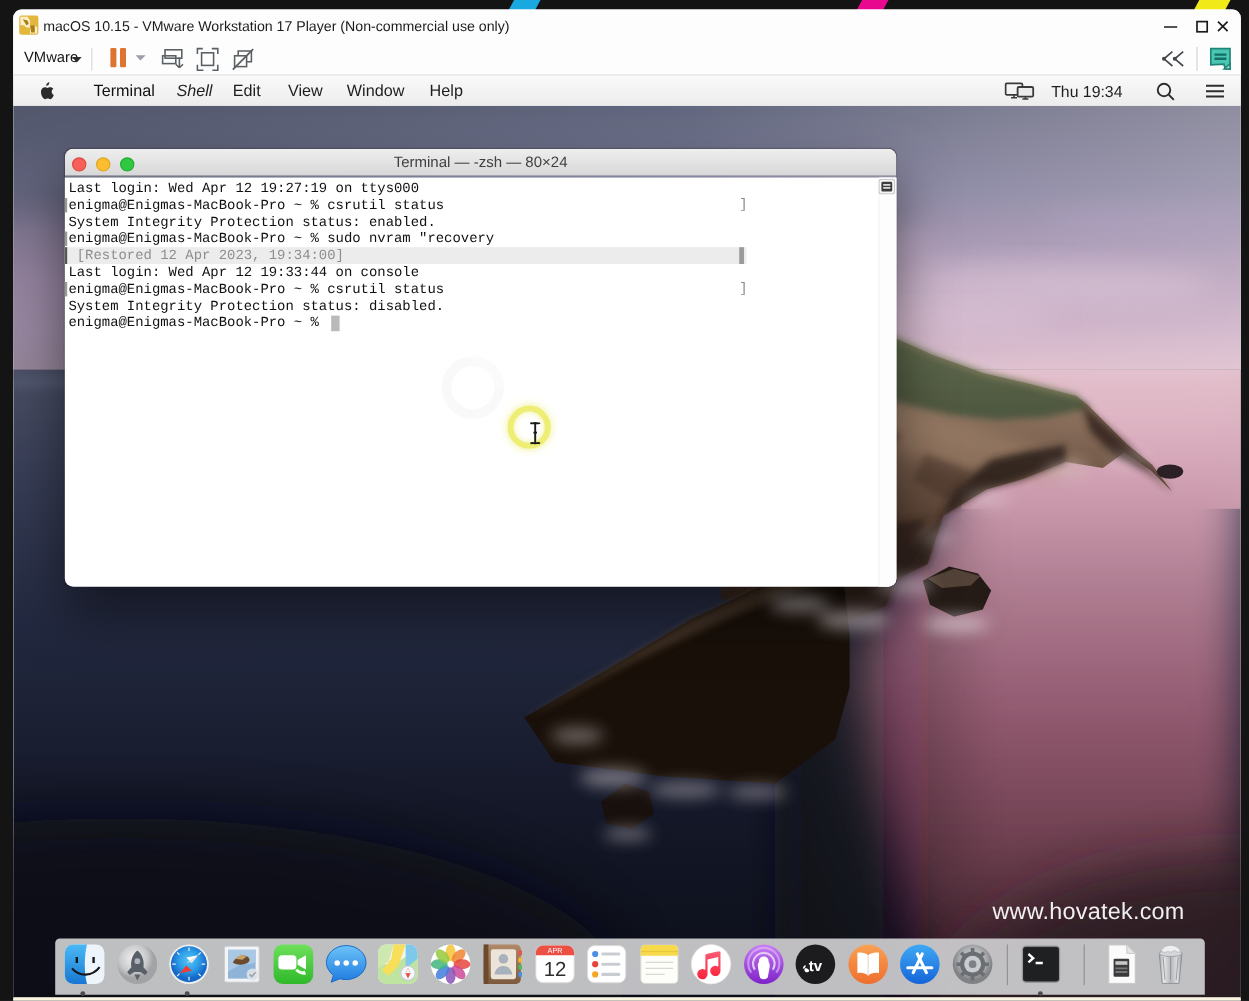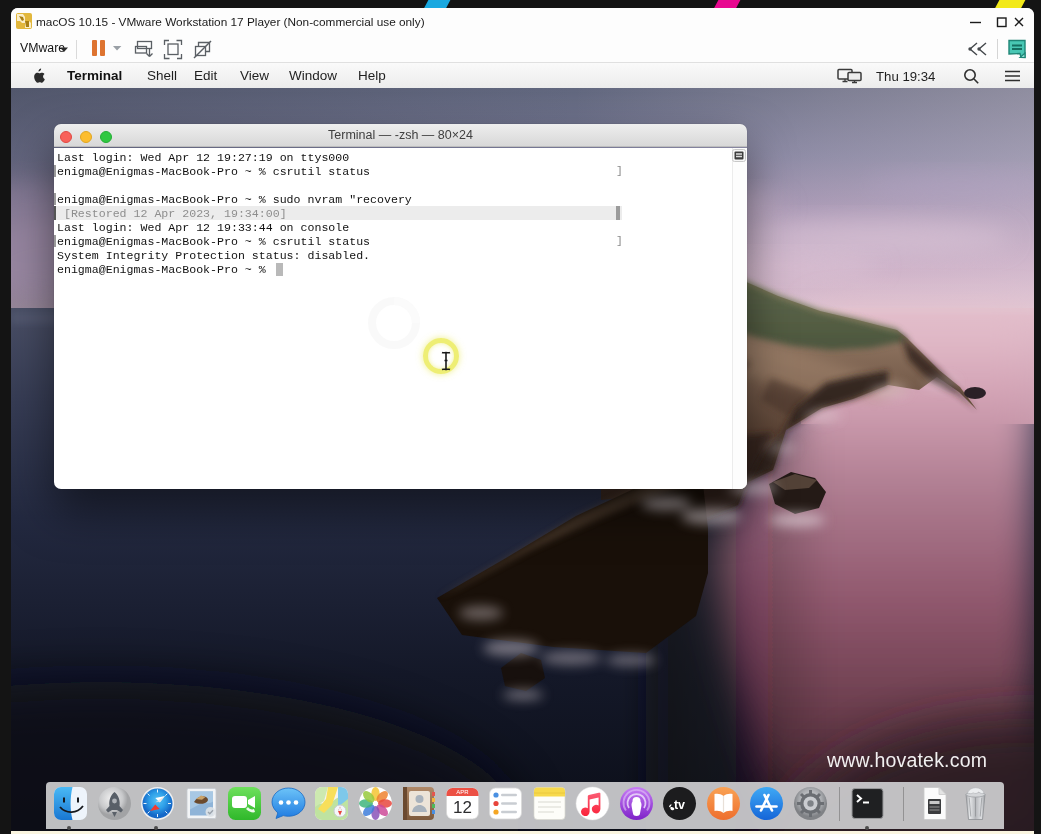--- a/index.html
+++ b/index.html
@@ -90,22 +90,22 @@
           <path d="M2 1.5h16v17l-4-0.2-1-3.8-11 .5z" fill="#49c7b4" stroke="#1f8576" stroke-width="1.4"></path>
           <path d="M13 18.5l5-4.5v4.5z" fill="#8fe3d6" stroke="#1f8576" stroke-width="1.2"></path>
           <path d="M5 6.5h10M5 10h10" stroke="#156e61" stroke-width="2"></path>
         </svg>
  </div>
  <div id="screen">
    <div id="menubar">
     <svg class="abs" style="left:23px;top:4.5px" width="13" height="16" viewBox="0 0 14 17">
             <path d="M8.44 3.28c.6-.73 1.01-1.72.88-2.68-.87.06-1.9.6-2.5 1.3-.55.63-1.03 1.64-.9 2.6.96.03 1.92-.55 2.52-1.22zM11.9 11.1c-.02-2.18 1.78-3.23 1.86-3.28-1.01-1.48-2.59-1.68-3.15-1.7-1.34-.14-2.61.79-3.29.79-.68 0-1.73-.77-2.84-.75-1.46.02-2.81.85-3.56 2.16-1.52 2.64-.39 6.54 1.09 8.68.72 1.05 1.58 2.23 2.71 2.19 1.09-.04 1.5-.7 2.82-.7 1.31 0 1.69.7 2.84.68 1.17-.02 1.91-1.07 2.63-2.12.83-1.22 1.17-2.4 1.19-2.46-.03-.01-2.28-.88-2.3-3.49z" fill="#2b2b2b" transform="scale(.82)"></path>
           </svg>
-    <div class="mitem" style="left:56px;font-weight:bold;color:#111;">Terminal</div>
-    <div class="mitem" style="left:136px;">Shell</div>
+    <div class="mitem" style="left:67px;font-weight:normal;color:#111;">Terminal</div>
+    <div class="mitem" style="left:136px;font-style:italic;">Shell</div>
     <div class="mitem" style="left:183px;">Edit</div>
     <div class="mitem" style="left:229px;">View</div>
     <div class="mitem" style="left:278px;">Window</div>
     <div class="mitem" style="left:347px;">Help</div>
     <svg class="abs" style="left:826px;top:5px" width="26" height="16" viewBox="0 0 26 16" fill="none" stroke="#3a3a3a" stroke-width="1.5">
             <rect x="1" y="1.5" width="14" height="9.5" rx="1"></rect>
             <path d="M8 11v2.5M5.5 13.5h5" stroke-width="1.3"></path>
             <rect x="11" y="4.5" width="13" height="8" rx="1" fill="#ececec"></rect>
             <path d="M17.5 12.5v1.8M15 14.5h5" stroke-width="1.3"></path>
           </svg>
@@ -244,20 +244,21 @@
      <div id="termbar">
        <div class="light" style="left:6px;background:#f8615a;border:.5px solid #e14942;"></div>
        <div class="light" style="left:26px;background:#fcbd2f;border:.5px solid #e0a621;"></div>
        <div class="light" style="left:46px;background:#30c841;border:.5px solid #24ad35;"></div>
        <div id="termtitle">Terminal — -zsh — 80×24</div>
      </div>
      <div id="termbody">
        <div class="abs" style="left:0;top:57.5px;width:568px;height:14.5px;background:#ececec;"></div>
        <div class="tl" style="top:2.5px;">Last login: Wed Apr 12 19:27:19 on ttys000</div>
        <div class="tl" style="top:16.5px;">enigma@Enigmas-MacBook-Pro ~ % csrutil status</div>
+       <div class="tl" style="top:30.5px;">System Integrity Protection status: enabled.</div>
        <div class="tl" style="top:44.5px;">enigma@Enigmas-MacBook-Pro ~ % sudo nvram "recovery</div>
        <div class="tl" style="top:58.5px;color:#8e8e8e;"> [Restored 12 Apr 2023, 19:34:00]</div>
        <div class="tl" style="top:72.5px;">Last login: Wed Apr 12 19:33:44 on console</div>
        <div class="tl" style="top:86.5px;">enigma@Enigmas-MacBook-Pro ~ % csrutil status</div>
        <div class="tl" style="top:100.5px;">System Integrity Protection status: disabled.</div>
        <div class="tl" style="top:114.5px;">enigma@Enigmas-MacBook-Pro ~ %</div>
        <div class="abs" style="left:222px;top:114.5px;width:7px;height:13px;background:#b9b9b9;"></div>
        <div class="abs" style="left:562px;top:17px;color:#8a8a8a;font-size:11.4px;font-family:'Liberation Mono',monospace;">]</div>
        <div class="abs" style="left:562px;top:87px;color:#8a8a8a;font-size:11.4px;font-family:'Liberation Mono',monospace;">]</div>
        <div class="abs" style="left:562px;top:58px;width:4px;height:14px;background:#9b9b9b;"></div>

